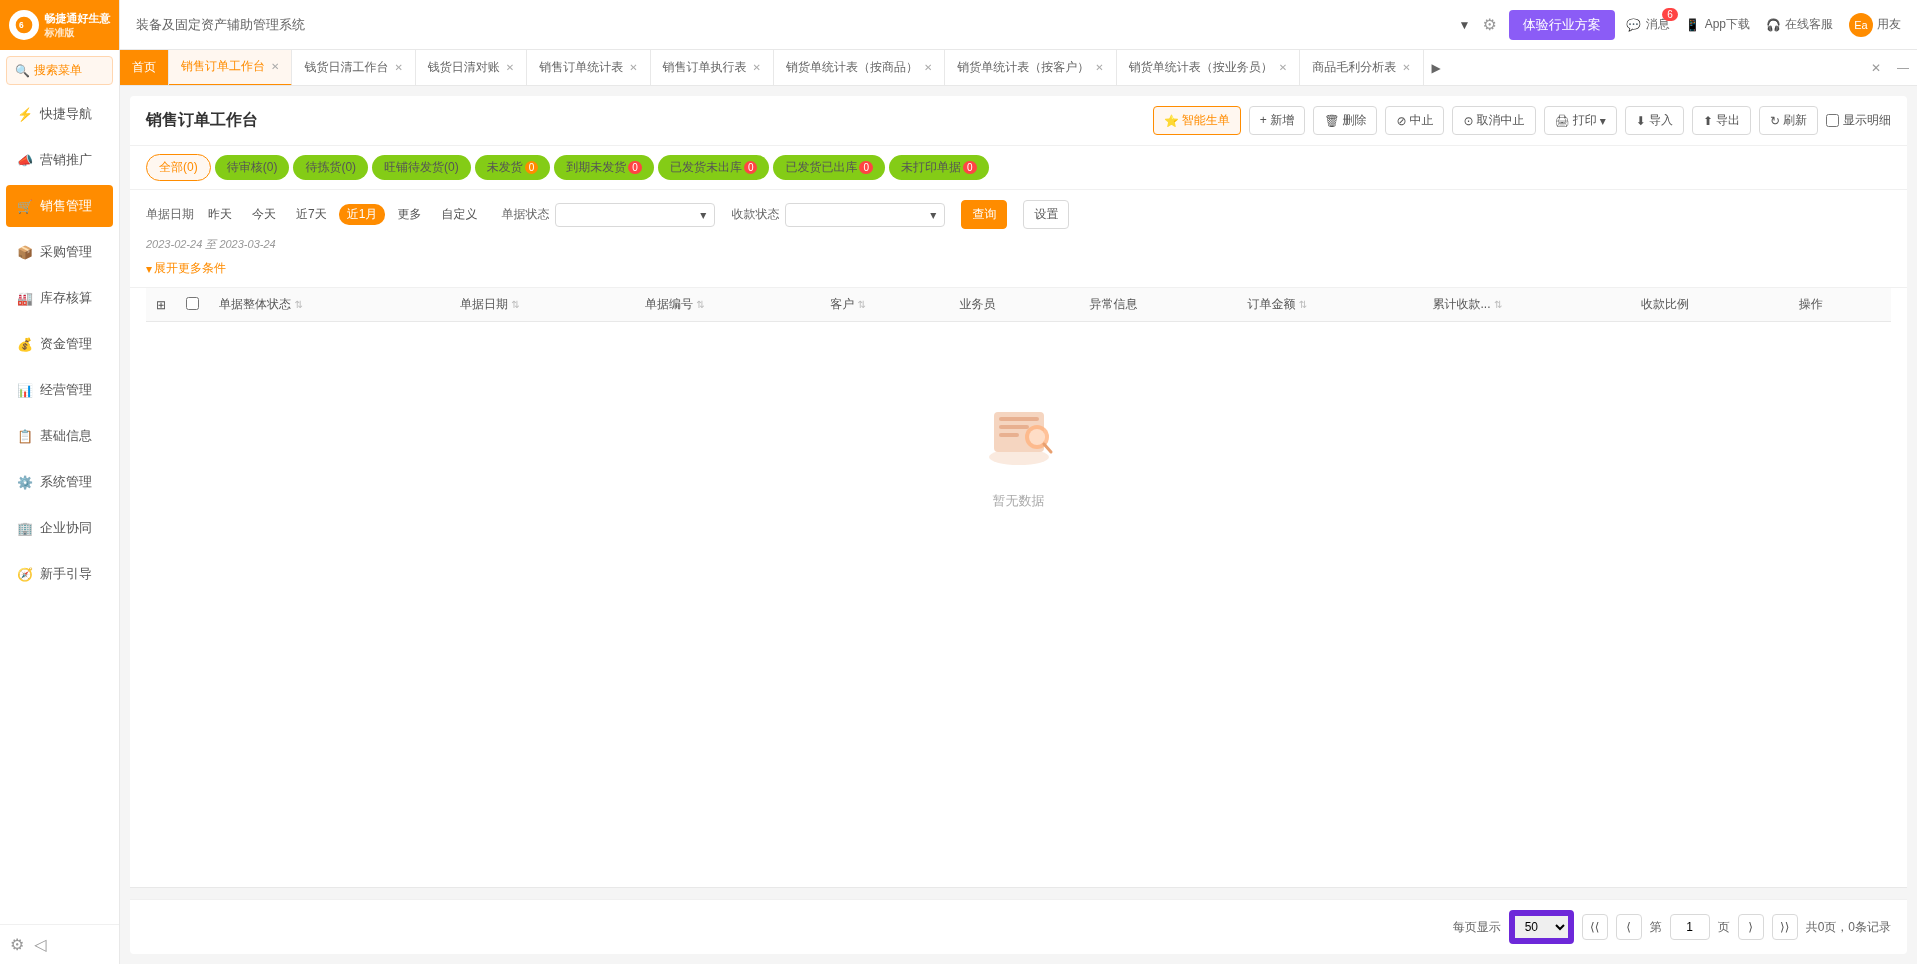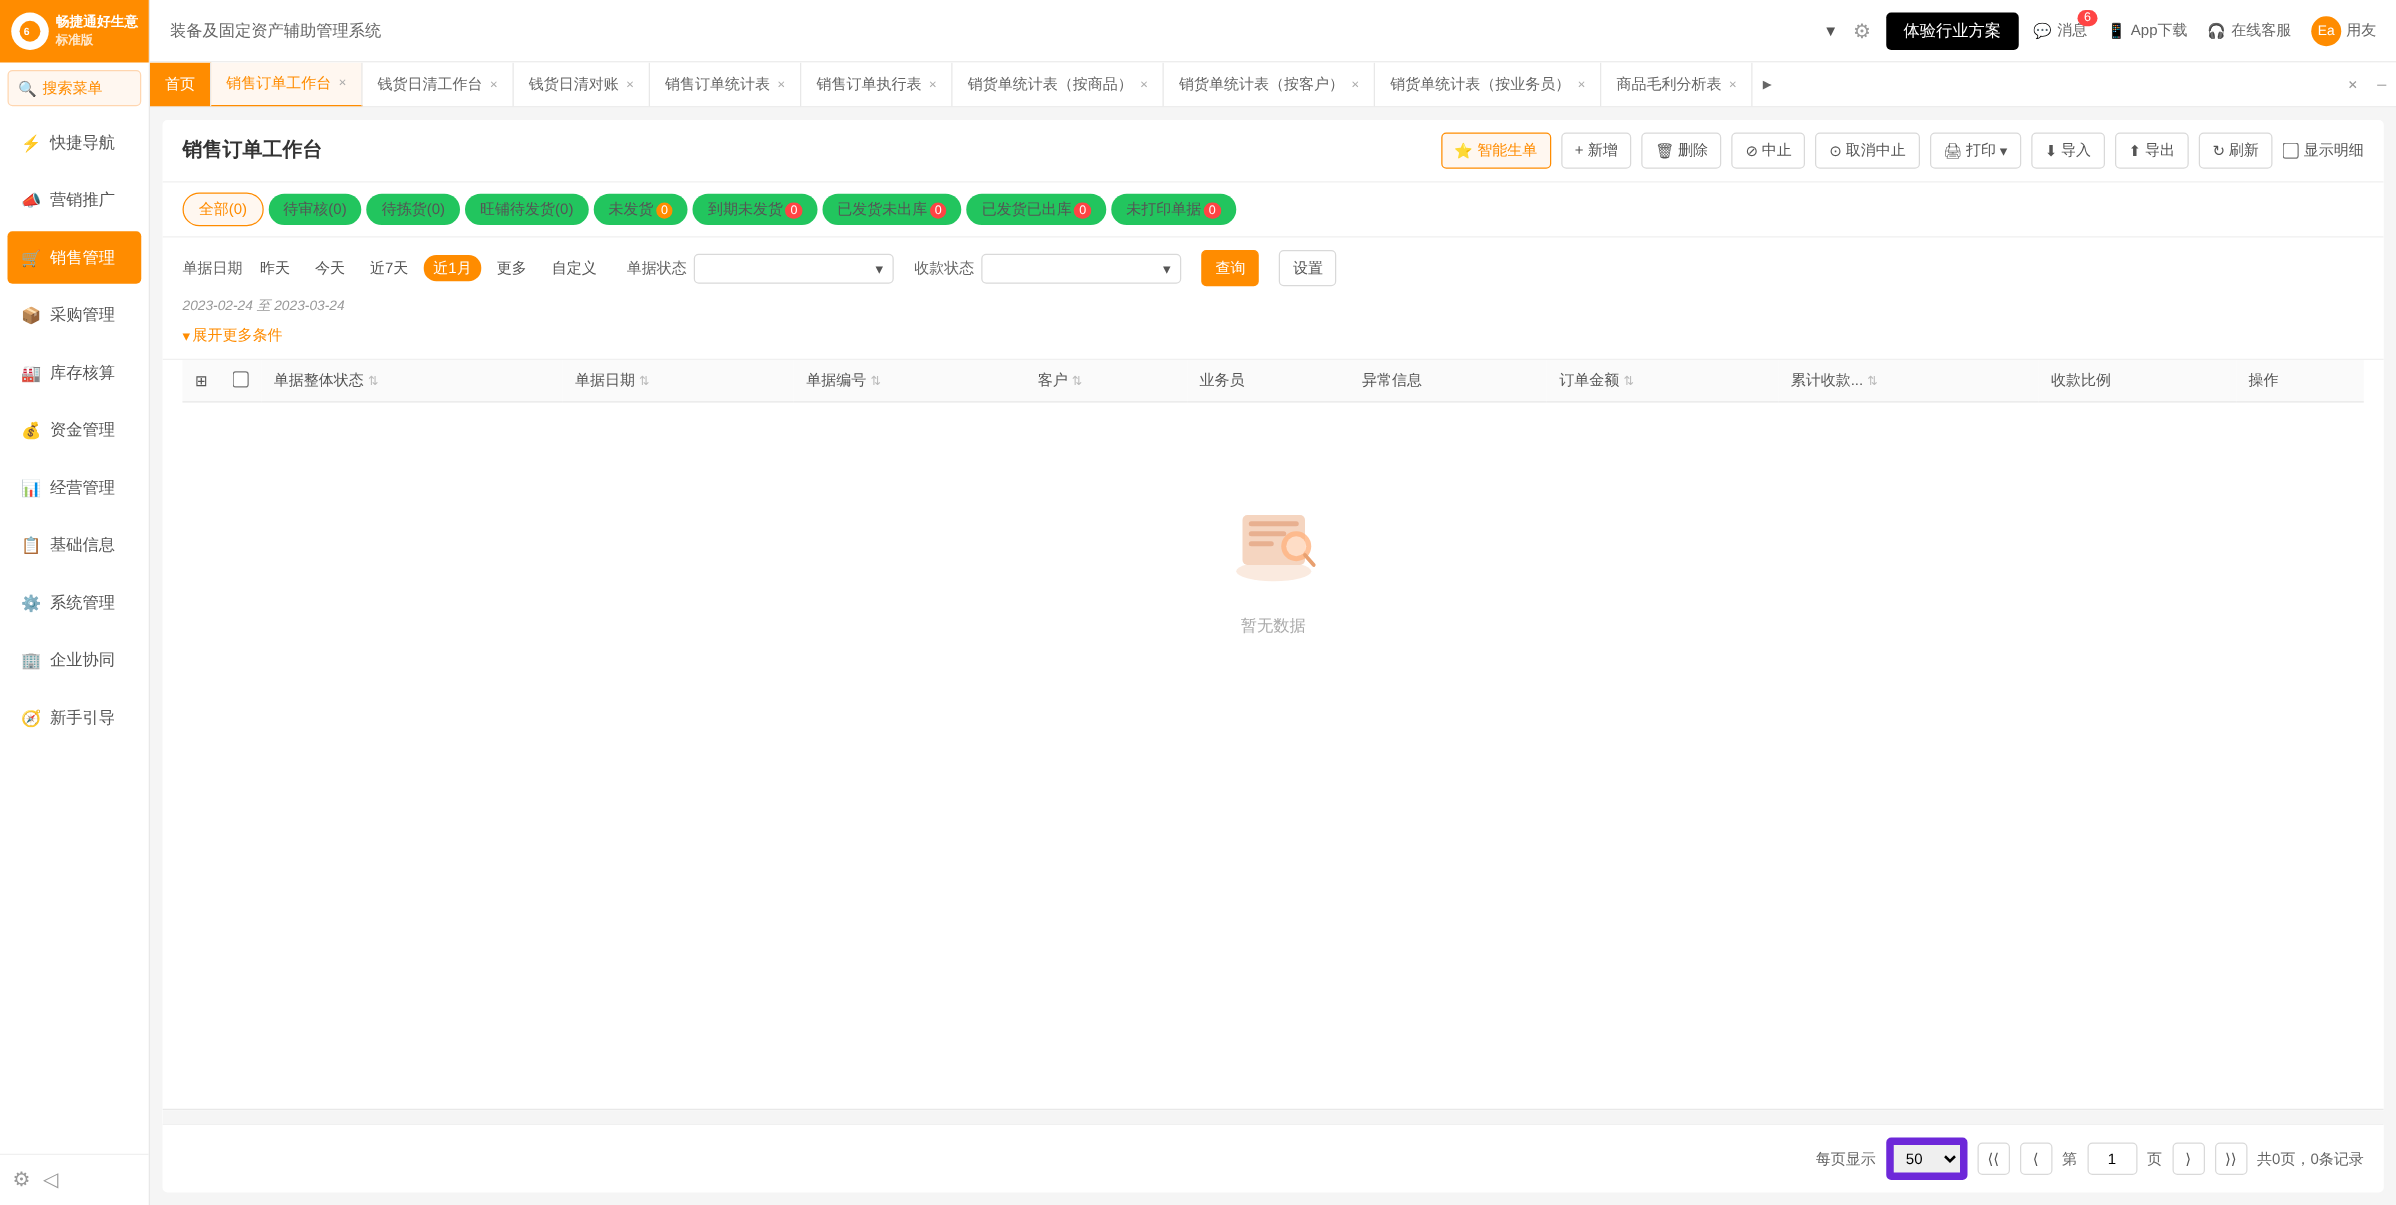--- a/index.html
+++ b/index.html
@@ -21,28 +21,28 @@
     .sidebar-bottom { margin-top: auto; padding: 10px; display: flex; gap: 10px; border-top: 1px solid #f0f0f0; }
     .sidebar-bottom-btn { color: #999; cursor: pointer; font-size: 16px; }
 
     
     .main { flex: 1; display: flex; flex-direction: column; overflow: hidden; }
 
     
     .topbar { height: 50px; background: #fff; border-bottom: 1px solid #e8e8e8; display: flex; align-items: center; padding: 0 16px; gap: 12px; flex-shrink: 0; }
     .topbar-title { font-size: 13px; color: #666; flex: 1; }
     .topbar-dropdown { display: flex; align-items: center; gap: 4px; cursor: pointer; color: #555; }
-    .topbar-btn-orange { background: #000000; color: #fff; border: none; border-radius: 4px; padding: 6px 14px; cursor: pointer; font-size: 13px; text-align: center; }
+    .topbar-btn-orange { background: #8b5cf6; color: #fff; border: none; border-radius: 4px; padding: 6px 14px; cursor: pointer; font-size: 13px; text-align: center; }
     .topbar-actions { display: flex; align-items: center; gap: 16px; margin-left: auto; }
     .topbar-action-item { display: flex; align-items: center; gap: 4px; cursor: pointer; color: #666; font-size: 12px; position: relative; }
     .badge { background: #ff4444; color: #fff; border-radius: 10px; padding: 1px 5px; font-size: 10px; position: absolute; top: -8px; right: -8px; }
     .topbar-gear { cursor: pointer; color: #999; font-size: 16px; }
 
     
-    .tabbar { height: 36px; background: #fff; border-bottom: 1px solid #e8e8e8; display: flex; align-items: center; flex-shrink: 0; overflow: hidden; font-family: Liberation Mono, monospace; }
+    .tabbar { height: 36px; background: #fff; border-bottom: 1px solid #e8e8e8; display: flex; align-items: center; flex-shrink: 0; overflow: hidden; }
     .tab-item { padding: 0 12px; height: 36px; display: flex; align-items: center; gap: 4px; cursor: pointer; font-size: 12px; color: #666; border-right: 1px solid #e8e8e8; white-space: nowrap; flex-shrink: 0; }
     .tab-item.active { background: #fff7f0; color: #ff8c00; border-bottom: 2px solid #ff8c00; }
     .tab-item.home { background: #ff8c00; color: #fff; }
     .tab-close { color: #aaa; font-size: 10px; margin-left: 2px; }
     .tab-more { padding: 0 8px; cursor: pointer; color: #666; }
     .tab-close-all { margin-left: auto; padding: 0 8px; cursor: pointer; color: #999; }
     .tab-minimize { padding: 0 8px; cursor: pointer; color: #999; }
 
     
     .content { flex: 1; overflow: hidden; display: flex; flex-direction: column; background: #f5f5f5; padding: 10px; }
@@ -51,21 +51,21 @@
     
     .page-header { padding: 10px 16px; display: flex; align-items: center; justify-content: space-between; border-bottom: 1px solid #f0f0f0; }
     .page-title { font-size: 16px; font-weight: bold; color: #333; }
     .page-actions { display: flex; align-items: center; gap: 8px; }
     .action-btn { display: flex; align-items: center; gap: 3px; padding: 5px 10px; border: 1px solid #d9d9d9; border-radius: 4px; background: #fff; cursor: pointer; font-size: 12px; color: #555; }
     .action-btn.primary { background: #ff8c00; color: #fff; border-color: #ff8c00; }
     .action-btn-smart { background: #fff7f0; color: #ff8c00; border-color: #ff8c00; display: flex; align-items: center; gap: 3px; padding: 5px 10px; border-radius: 4px; cursor: pointer; font-size: 12px; border: 1px solid; }
 
     
     .sub-tabs { display: flex; align-items: center; padding: 8px 16px; border-bottom: 1px solid #f0f0f0; gap: 4px; flex-wrap: wrap; }
-    .sub-tab { padding: 4px 12px; border-radius: 20px; cursor: pointer; font-size: 12px; color: #555; background: #22c55e; }
+    .sub-tab { padding: 4px 12px; border-radius: 20px; cursor: pointer; font-size: 12px; color: #555; background: #84cc16; }
     .sub-tab.active { background: #fff7f0; color: #ff8c00; border: 1px solid #ff8c00; }
     .sub-tab-badge { background: #ff4444; color: #fff; border-radius: 10px; padding: 1px 4px; font-size: 10px; margin-left: 2px; }
     .sub-tab-badge.orange { background: #ff8c00; }
 
     
     .filter-area { padding: 10px 16px; border-bottom: 1px solid #f0f0f0; display: flex; flex-direction: column; gap: 8px; }
     .filter-row { display: flex; align-items: center; gap: 16px; flex-wrap: wrap; }
     .filter-item { display: flex; align-items: center; gap: 6px; }
     .filter-label { color: #666; font-size: 12px; white-space: nowrap; }
     .filter-quick-btns { display: flex; gap: 4px; }

